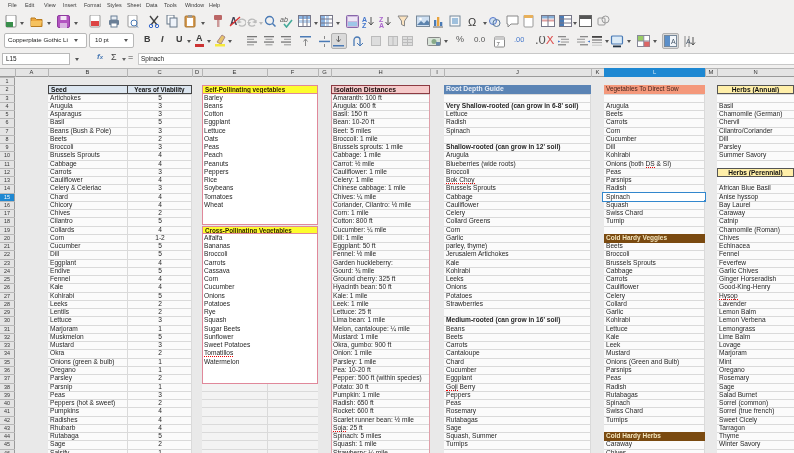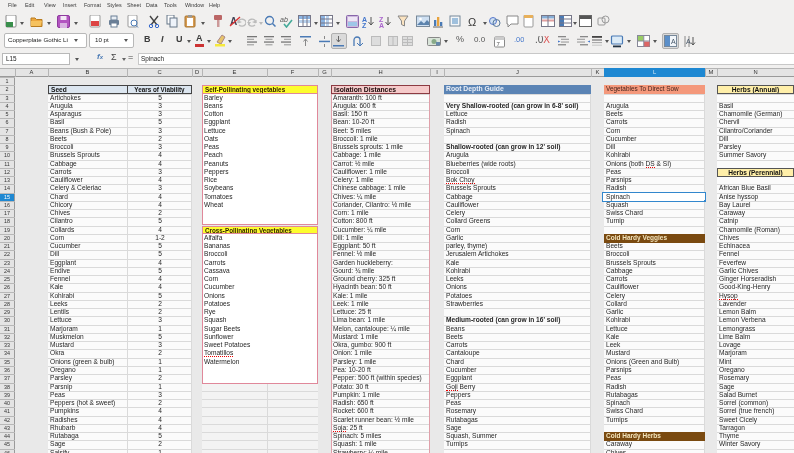--- a/index.html
+++ b/index.html
@@ -252,21 +252,21 @@
     </svg>
 <div class="abs" style="left:444px;top:40px;width:0;height:0;border-left:2.5px solid transparent;border-right:2.5px solid transparent;border-top:3px solid #555;"></div>
 <div class="c" style="left:456px;top:35px;font-size:9px;color:#555;">%</div>
 <div class="c" style="left:474px;top:36px;font-size:8px;color:#555;">0.0</div>
 <svg class="ic" style="left:494px;top:36px;" width="11" height="12" viewBox="0 0 11 12">
       <rect x="0.5" y="1" width="10" height="10" rx="1" fill="#fff" stroke="#888"></rect>
       <rect x="0.5" y="1" width="10" height="3" fill="#ccc"></rect>
       <text x="2.5" y="9.5" font-size="6" fill="#555">7</text>
     </svg>
 <div class="c" style="left:514px;top:36px;font-size:7.5px;color:#47c;">.00</div>
-<div class="c" style="left:535px;top:36px;font-size:10px;color:#555;">.0<span style="color:#d55;">X</span></div>
+<div class="c" style="left:535px;top:36px;font-size:13px;color:#555;">.0<span style="color:#d55;">X</span></div>
 <svg class="ic" style="left:558px;top:36px;" width="13" height="11" viewBox="0 0 13 11">
       <rect x="0" y="0" width="8" height="1.3" fill="#888"></rect>
       <rect x="3" y="2.7" width="8" height="1.3" fill="#aaa"></rect>
       <rect x="3" y="5.4" width="8" height="1.3" fill="#aaa"></rect>
       <rect x="0" y="8.1" width="8" height="1.3" fill="#888"></rect>
       <path d="M0 4.5l2.5 1-2.5 1z" fill="#47c"></path>
     </svg>
 <svg class="ic" style="left:577px;top:36px;" width="13" height="11" viewBox="0 0 13 11">
       <rect x="3" y="0" width="8" height="1.3" fill="#888"></rect>
       <rect x="0" y="2.7" width="8" height="1.3" fill="#aaa"></rect>

